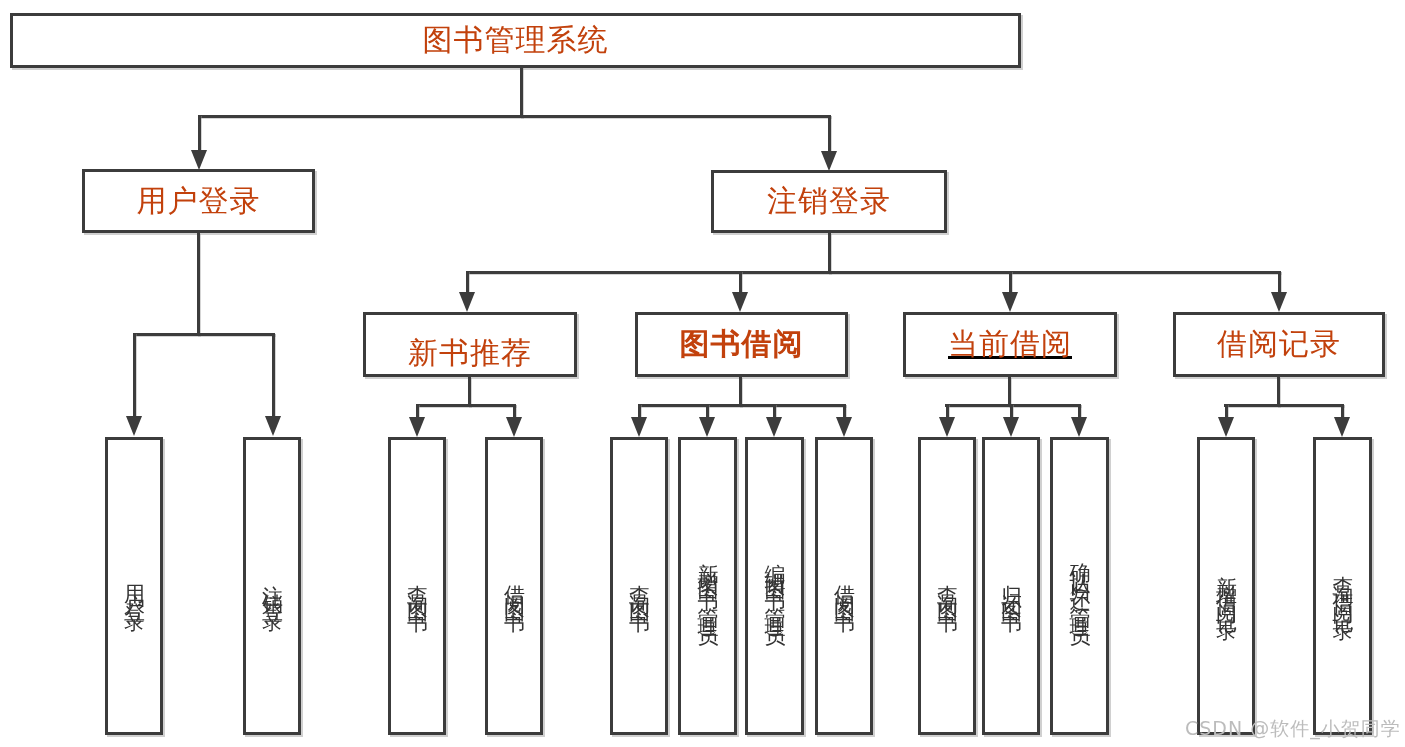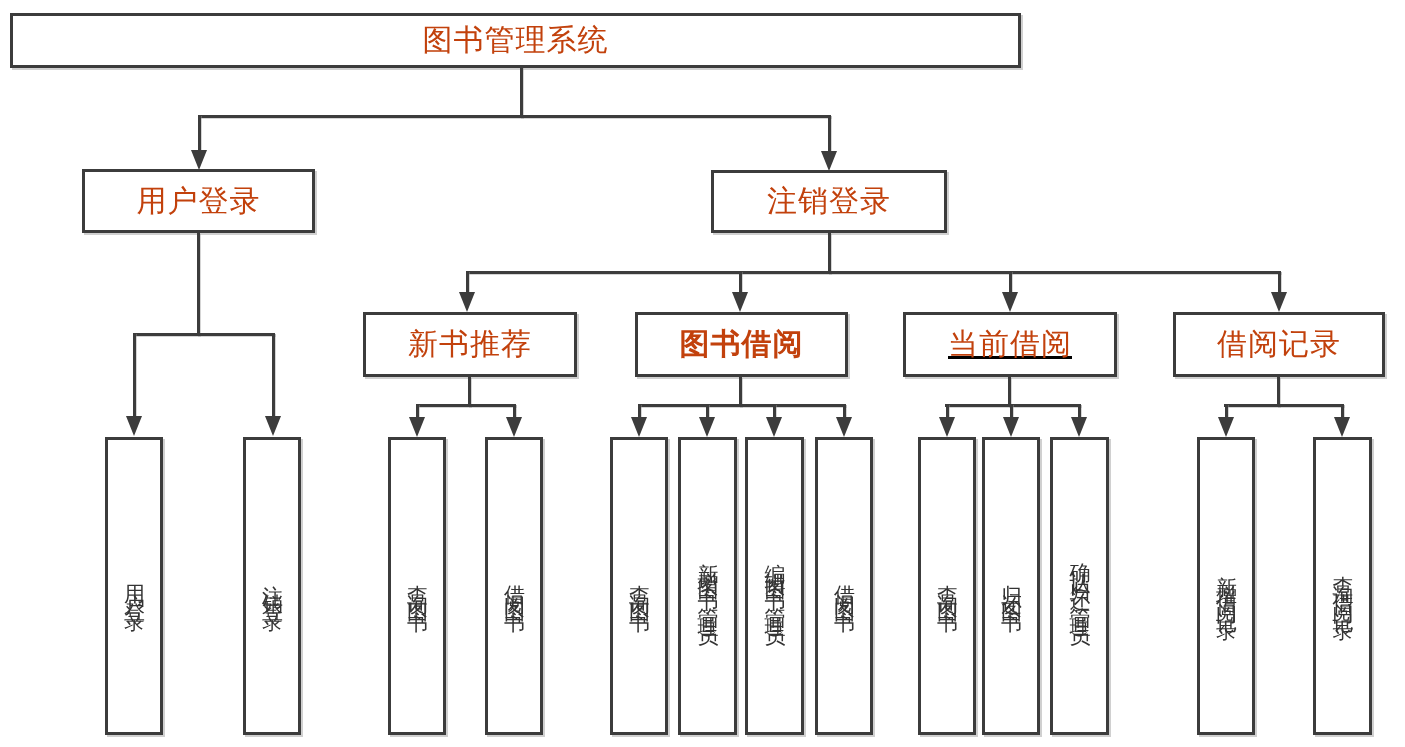--- a/index.html
+++ b/index.html
@@ -62,21 +62,21 @@
   <div class="line" style="left:466px; top:271px; width:815px; height:3px;"></div>
   <div class="line" style="left:466px; top:271px; width:3px; height:22px;"></div>
   <div class="arrowhead" style="left:459px; top:292px;"></div>
   <div class="line" style="left:739px; top:271px; width:3px; height:22px;"></div>
   <div class="arrowhead" style="left:732px; top:292px;"></div>
   <div class="line" style="left:1009px; top:271px; width:3px; height:22px;"></div>
   <div class="arrowhead" style="left:1002px; top:292px;"></div>
   <div class="line" style="left:1278px; top:271px; width:3px; height:22px;"></div>
   <div class="arrowhead" style="left:1271px; top:292px;"></div>
 
-  <div class="box" style="left:363px; top:312px; width:214px; height:65px;">
+  <div class="box" style="left:363px; top:312px; width:214px; height:65px;align-items:flex-end;">
     <span class="hlabel">新书推荐</span>
   </div>
   <div class="box" style="left:635px; top:312px; width:213px; height:65px;font-weight:bold;">
     <span class="hlabel">图书借阅</span>
   </div>
   <div class="box" style="left:903px; top:312px; width:214px; height:65px;text-decoration:underline;">
     <span class="hlabel">当前借阅</span>
   </div>
   <div class="box" style="left:1173px; top:312px; width:212px; height:65px;">
     <span class="hlabel">借阅记录</span>
@@ -153,14 +153,15 @@
     <span class="vlabel">确认归还（管理员）</span>
   </div>
 
   <div class="box leaf" style="left:1197px; top:437px; width:58px; height:298px;">
     <span class="vlabel">新增借阅记录</span>
   </div>
   <div class="box leaf" style="left:1313px; top:437px; width:59px; height:298px;">
     <span class="vlabel">查询借阅记录</span>
   </div>
 
+  <div class="watermark" style="left:1185px; top:716px;">CSDN @软件_小贺同学</div>
 
 </div>
 
 </body></html>

